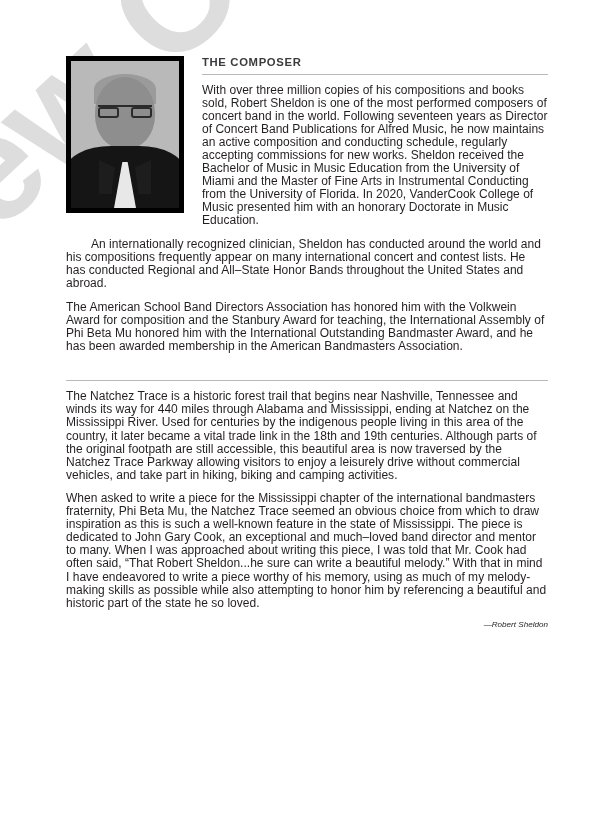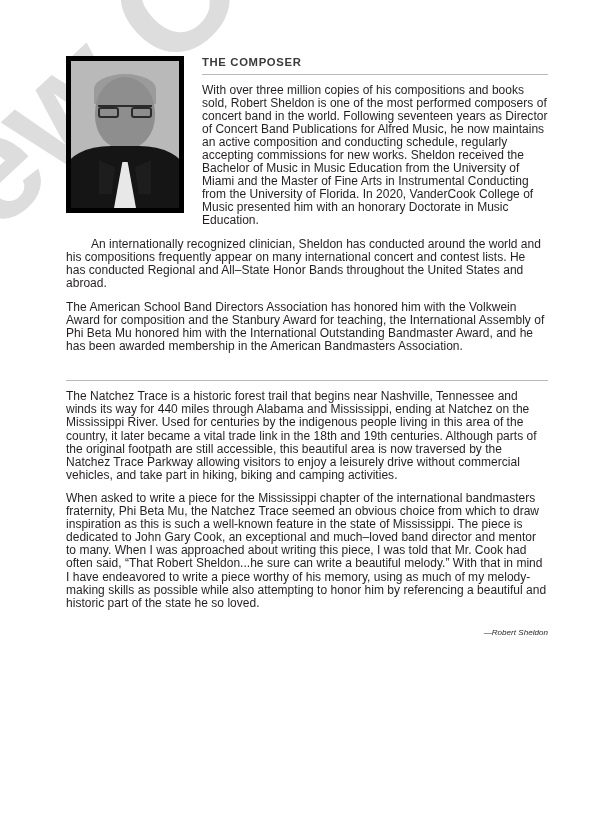--- a/index.html
+++ b/index.html
@@ -182,21 +182,21 @@
 
   .section-music {
     margin-top: 17px;
   }
 
   .signature {
     text-align: right;
     font-size: 8.1px;
     font-style: italic;
     color: #231f20;
-    margin: 18px 0 0 0;
+    margin: 10px 0 0 0;
   }
 </style>
 </head>
 <body>
 
 <div class="page">
 
   <div class="watermark">Preview Only</div>
 
   <div class="content">

